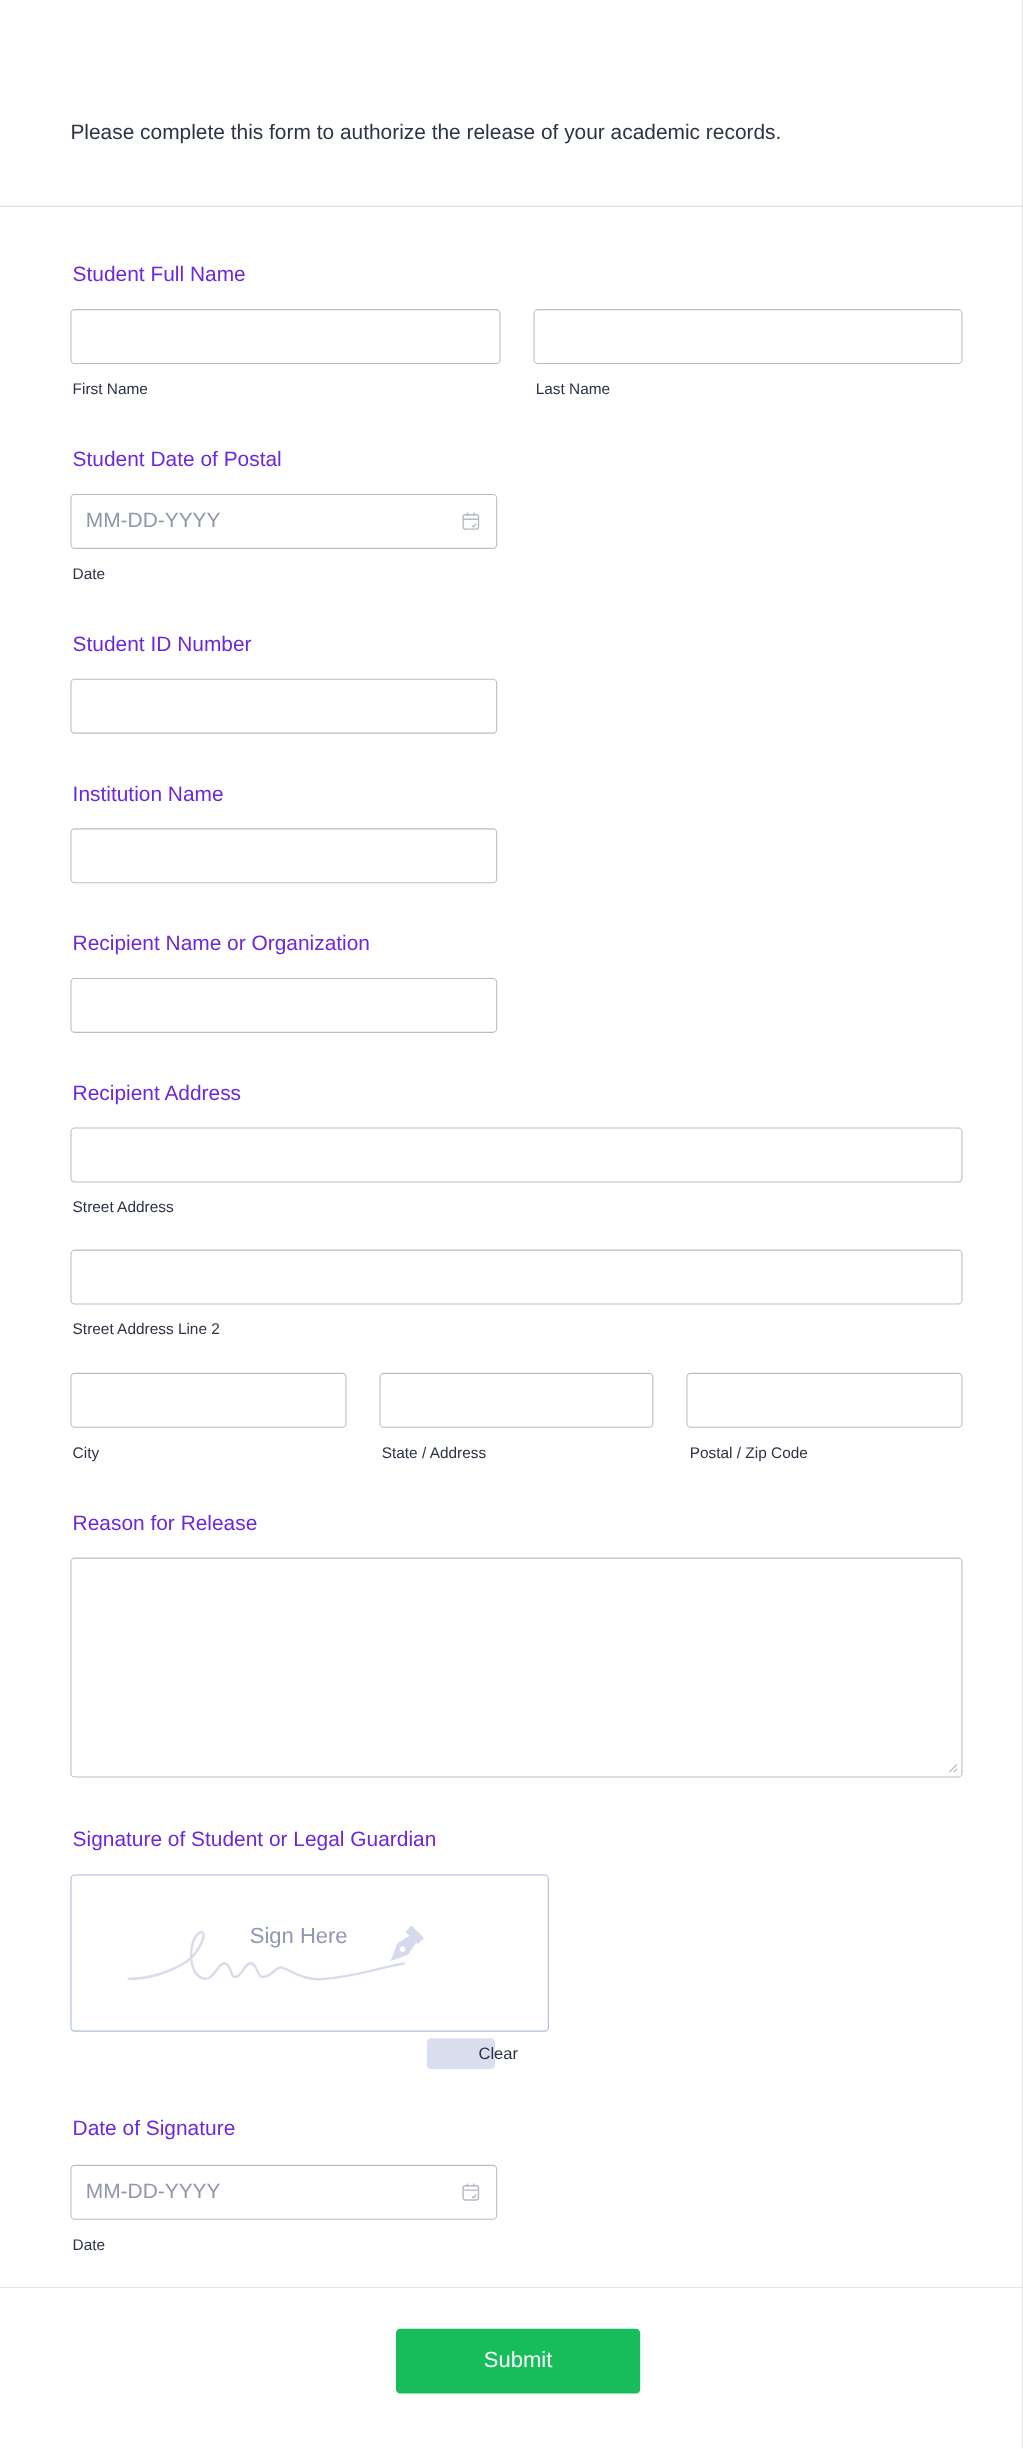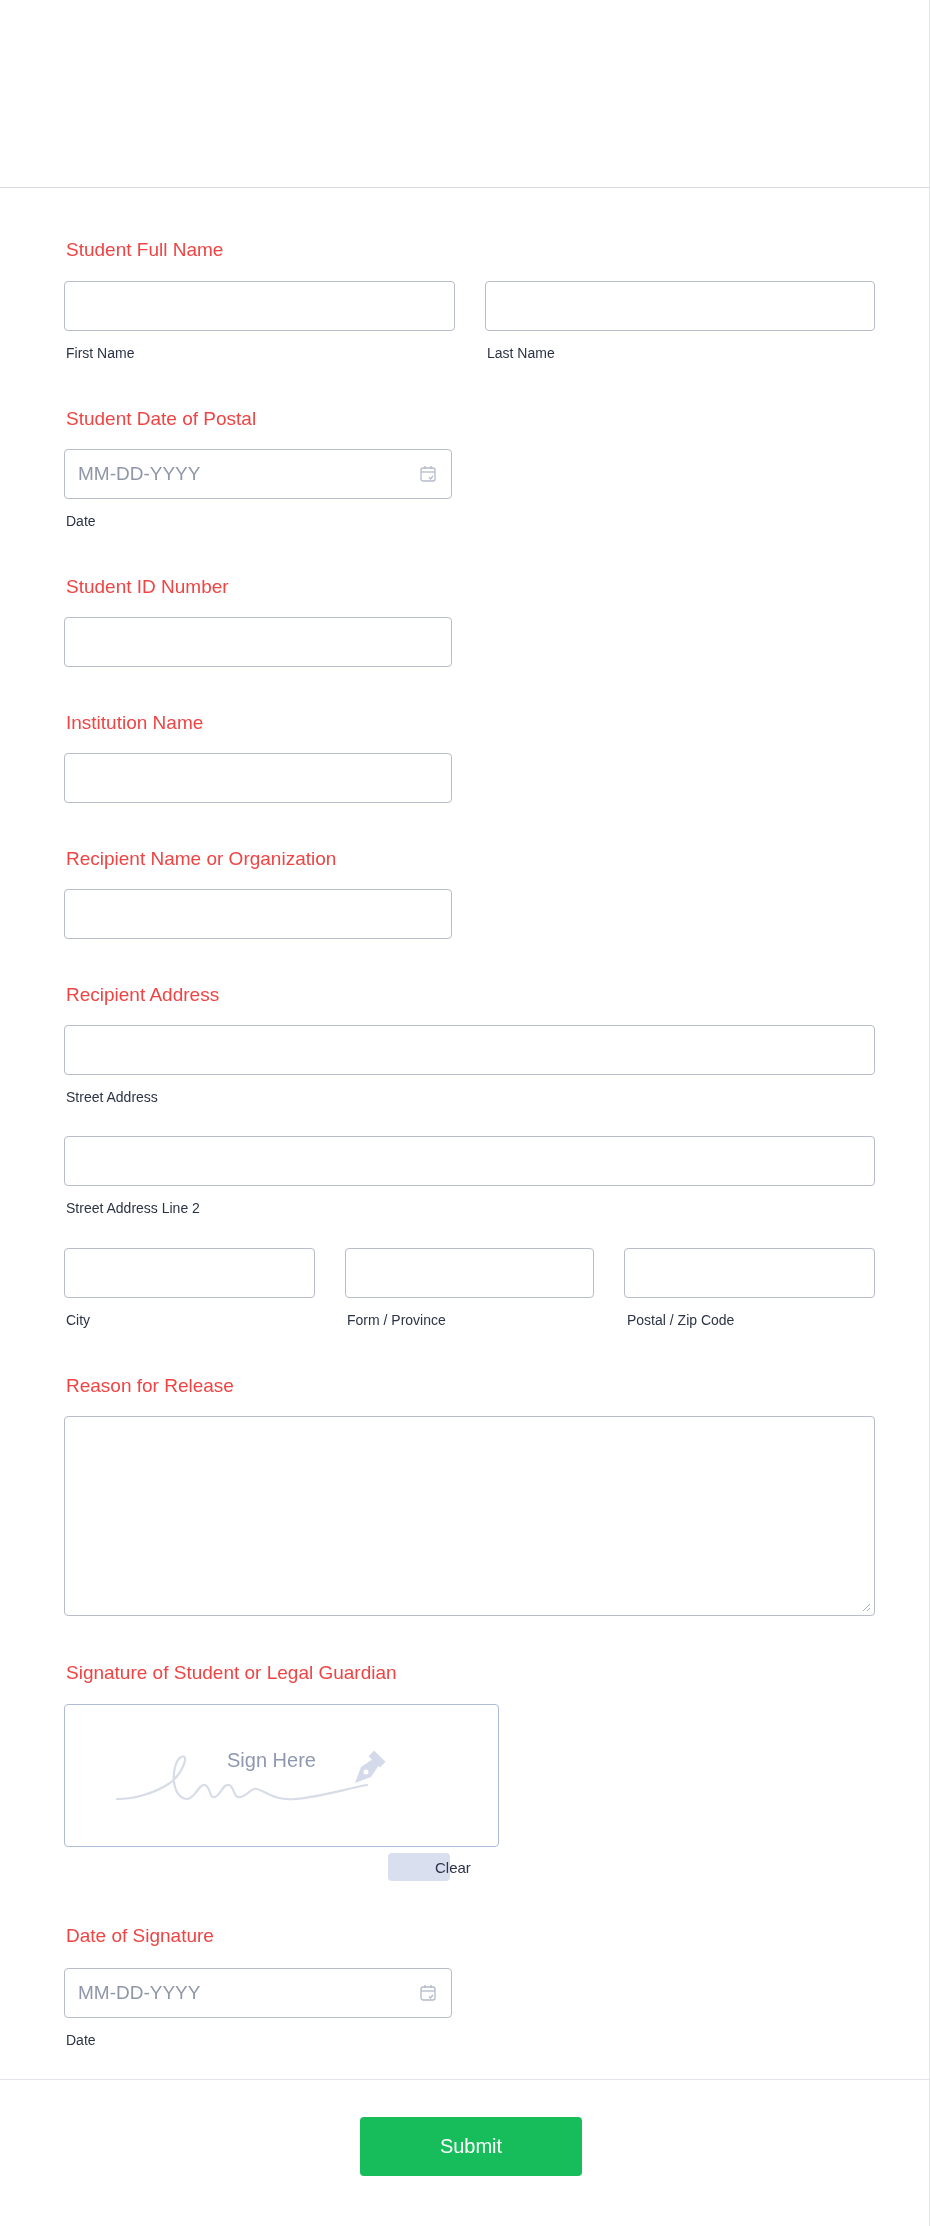--- a/index.html
+++ b/index.html
@@ -2,21 +2,21 @@
 <html><head>
 <meta charset="utf-8">
 <style>
   * { box-sizing: border-box; margin: 0; padding: 0; }
   html, body { width: 930px; height: 2226px; background: #ffffff; font-family: "Liberation Sans", "DejaVu Sans", sans-serif; color: #2c3345; }
   body { position: relative; overflow: hidden; }
   .right-edge { position: absolute; top: 0; right: 0; width: 1px; height: 2226px; background: #e3e5ec; }
   .header { position: absolute; left: 0; top: 0; width: 930px; height: 188px; border-bottom: 1px solid #d8dbe3; }
   .title { position: absolute; left: 64px; top: 52px; font-size: 40px; font-weight: 700; color: #2c3345; letter-spacing: 0.1px; }
   .subtitle { position: absolute; left: 64px; top: 110px; font-size: 19px; color: #2c3345; }
-  .label { position: absolute; left: 66px; font-size: 19px; color: #ef4444; }
+  .label { position: absolute; left: 66px; font-size: 19px; color: #6d28d9; }
   .sublabel { position: absolute; font-size: 14px; color: #2c3345; text-align: center; }
   .input { position: absolute; height: 50px; border: 1px solid #b8bdc9; border-radius: 4px; background: #fff; }
   .input input { width: 100%; height: 100%; border: none; outline: none; background: transparent; padding: 0 13px; font-size: 19px; font-family: "Liberation Sans", sans-serif; color: #2c3345; }
   .input input::placeholder { color: #8f96a8; }
   .cal-icon { position: absolute; right: 14px; top: 15px; width: 18px; height: 18px; }
   .textarea { position: absolute; left: 64px; top: 1416px; width: 811px; height: 200px; border: 1px solid #b8bdc9; border-radius: 4px; background: #fff; }
   .textarea textarea { width: 100%; height: 100%; border: none; outline: none; resize: none; background: transparent; padding: 10px 13px; font-family: "Liberation Sans", sans-serif; font-size: 16px; }
   .resize-grip { position: absolute; right: 3px; bottom: 3px; width: 10px; height: 10px; }
   .sig-pad { position: absolute; left: 64px; top: 1704px; width: 435px; height: 143px; border: 1px solid #aebcd8; border-radius: 4px; background: #fff; }
   .sig-text { position: absolute; left: 0; width: 100%; top: 44px; text-align: center; font-size: 20px; color: #8f98b0; padding-right: 20px; }
@@ -24,20 +24,21 @@
   .clear-btn { position: absolute; left: 388px; top: 1853px; width: 62px; height: 28px; background: #dadff0; border: none; border-radius: 4px; font-size: 15px; color: #2c3345; font-family: "Liberation Sans", sans-serif; padding-left: 47px; }
   .footer-line { position: absolute; left: 0; top: 2079px; width: 930px; height: 1px; background: #e3e5ec; }
   .submit-btn { position: absolute; left: 360px; top: 2117px; width: 222px; height: 59px; background: #18bd5b; border: none; border-radius: 4px; color: #fff; font-size: 20px; font-family: "Liberation Sans", sans-serif; }
 </style>
 </head>
 <body>
 
 <div class="right-edge"></div>
 
 <div class="header">
+  <p class="subtitle">Please complete this form to authorize the release of your academic records.</p>
 </div>
 
 <div class="label" style="top:239px">Student Full Name</div>
 <div class="input" style="left:64px; top:281px; width:391px;">
   <input type="text" value="" style="">
 </div>
 <div class="sublabel" style="left:66px; top:345px">First Name</div>
 <div class="input" style="left:485px; top:281px; width:390px;">
   <input type="text" value="" style="">
 </div>
@@ -83,21 +84,21 @@
 <div class="sublabel" style="left:66px; top:1200px">Street Address Line 2</div>
 
 <div class="input" style="left:64px; top:1248px; width:251px;">
   <input type="text" value="" style="">
 </div>
 <div class="sublabel" style="left:66px; top:1312px">City</div>
 
 <div class="input" style="left:345px; top:1248px; width:249px;">
   <input type="text" value="" style="">
 </div>
-<div class="sublabel" style="left:347px; top:1312px">Form / Province</div>
+<div class="sublabel" style="left:347px; top:1312px">State / Address</div>
 
 <div class="input" style="left:624px; top:1248px; width:251px;">
   <input type="text" value="" style="">
 </div>
 <div class="sublabel" style="left:627px; top:1312px">Postal / Zip Code</div>
 
 <div class="label" style="top:1375px">Reason for Release</div>
 <div class="textarea">
   <textarea style=""></textarea>
   <svg class="resize-grip" viewBox="0 0 10 10" stroke="#a9aebb" stroke-width="1">

